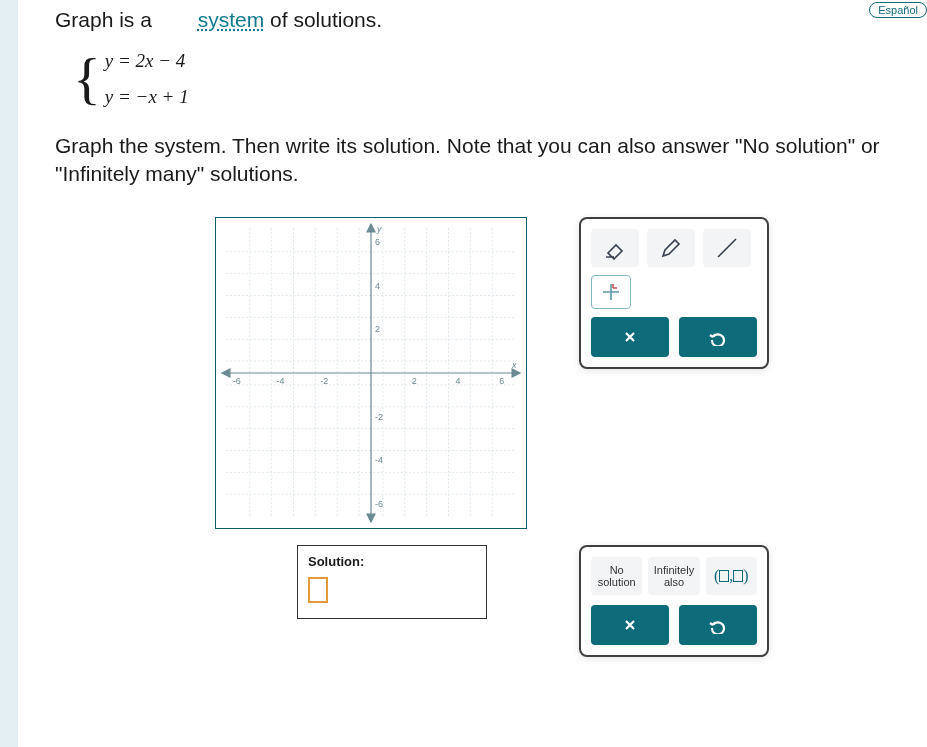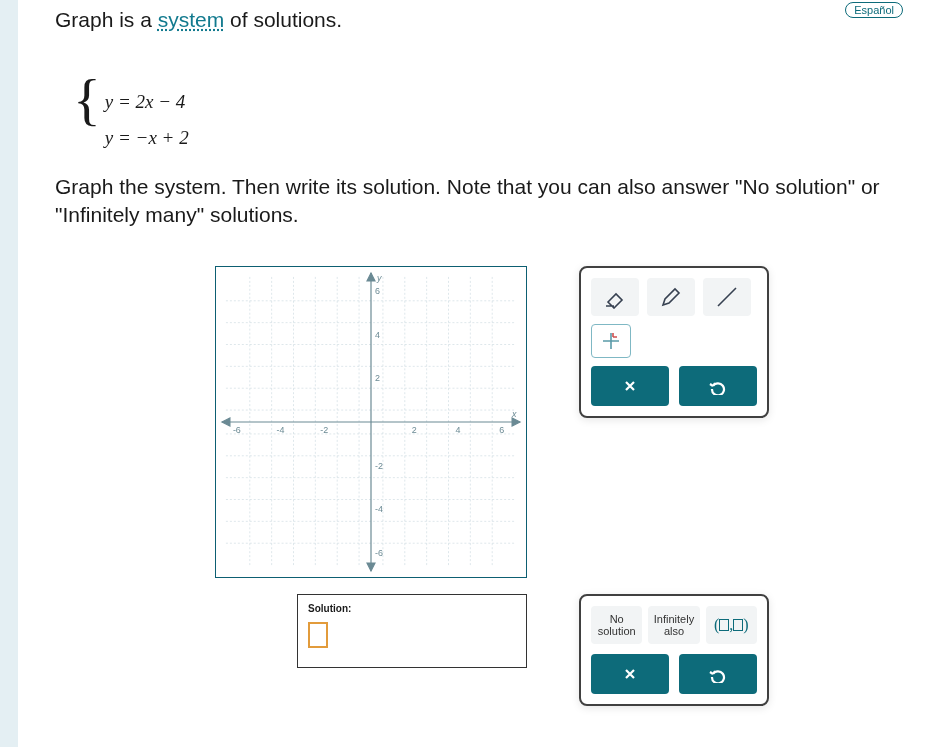--- a/index.html
+++ b/index.html
@@ -14,51 +14,51 @@
     overflow:hidden;
   }
   .leftbar{
     position:absolute;left:0;top:0;width:18px;height:100%;
     background:#e4eff3;
   }
   .content{
     position:absolute;left:55px;top:8px;right:0;
   }
   .intro-line{font-size:21px;}
-  .link{color:#127a8e;text-decoration:underline dotted;cursor:pointer;}
+  .link{color:#127a8e;text-decoration:underline dotted;cursor:pointer;margin-left:40px;}
   .system{
     margin:18px 0 24px 18px;
     font-family:"Times New Roman",serif;
     font-size:19px;
     display:flex;align-items:center;
   }
   .brace{font-size:58px;font-weight:300;line-height:1;margin-right:4px;}
-  .eqs{display:flex;flex-direction:column;gap:14px;font-style:italic;margin-top:41px;}
+  .eqs{display:flex;flex-direction:column;gap:14px;font-style:italic;}
   .eqs span{font-style:italic;}
-  .instruct{font-size:21px;line-height:1.35;margin-bottom:36px;}
+  .instruct{font-size:21px;line-height:1.35;margin-bottom:28px;}
 
   .workarea{
     position:relative;
     margin-left:160px;
   }
   .graph-box{
     width:312px;height:312px;
     border:1px solid #0d5f72;
     position:relative;
     background:#fff;
   }
   .graph-box svg{width:100%;height:100%;display:block;}
 
   .solution-box{
     position:absolute;
     left:82px;top:328px;
-    width:230px;height:74px;
+    width:190px;height:74px;
     border:1px solid #333;
     padding:8px 10px;
-    font-size:10px;font-weight:bold;
+    font-size:13px;font-weight:bold;
     background:#fff;
   }
   .solution-input{
     display:block;margin-top:8px;
     width:20px;height:26px;
     border:2px solid #e29b3b;background:#fff;
   }
 
   .toolbox{
     position:absolute;
@@ -95,42 +95,42 @@
     flex:1;height:38px;
     background:#f2f4f5;border-radius:4px;
     display:flex;align-items:center;justify-content:center;
     text-align:center;font-size:11px;color:#333;line-height:1.1;
     cursor:pointer;padding:0 4px;
   }
   .ans-btn.pair{font-size:16px;color:#0d6b7a;font-family:"Times New Roman",serif;}
   .sq{display:inline-block;width:10px;height:12px;border:1px solid #0d6b7a;vertical-align:middle;}
 
   .espanol{
-    position:absolute;right:24px;top:-6px;
+    position:absolute;right:0;top:-6px;
     border:1px solid #0d6b7a;border-radius:12px;
     font-size:11px;color:#0d6b7a;padding:1px 8px;
   }
 </style>
 </head>
 <body>
 
 <div class="leftbar"></div>
 
 <div class="content">
   <span class="espanol">Español</span>
 
   <p class="intro-line">
     <span>Graph is a </span><a class="link">system</a><span> of solutions.</span>
   </p>
 
   <div class="system">
     <span class="brace">{</span>
     <div class="eqs">
       <span>y = 2x − 4</span>
-      <span>y = −x + 2</span>
+      <span>y = −x + 1</span>
     </div>
   </div>
 
   <p class="instruct">Graph the system. Then write its solution. Note that you can also answer "No solution" or "Infinitely many" solutions.</p>
 
   <div class="workarea">
 
     <div class="graph-box">
       <svg viewBox="0 0 312 312">
 

